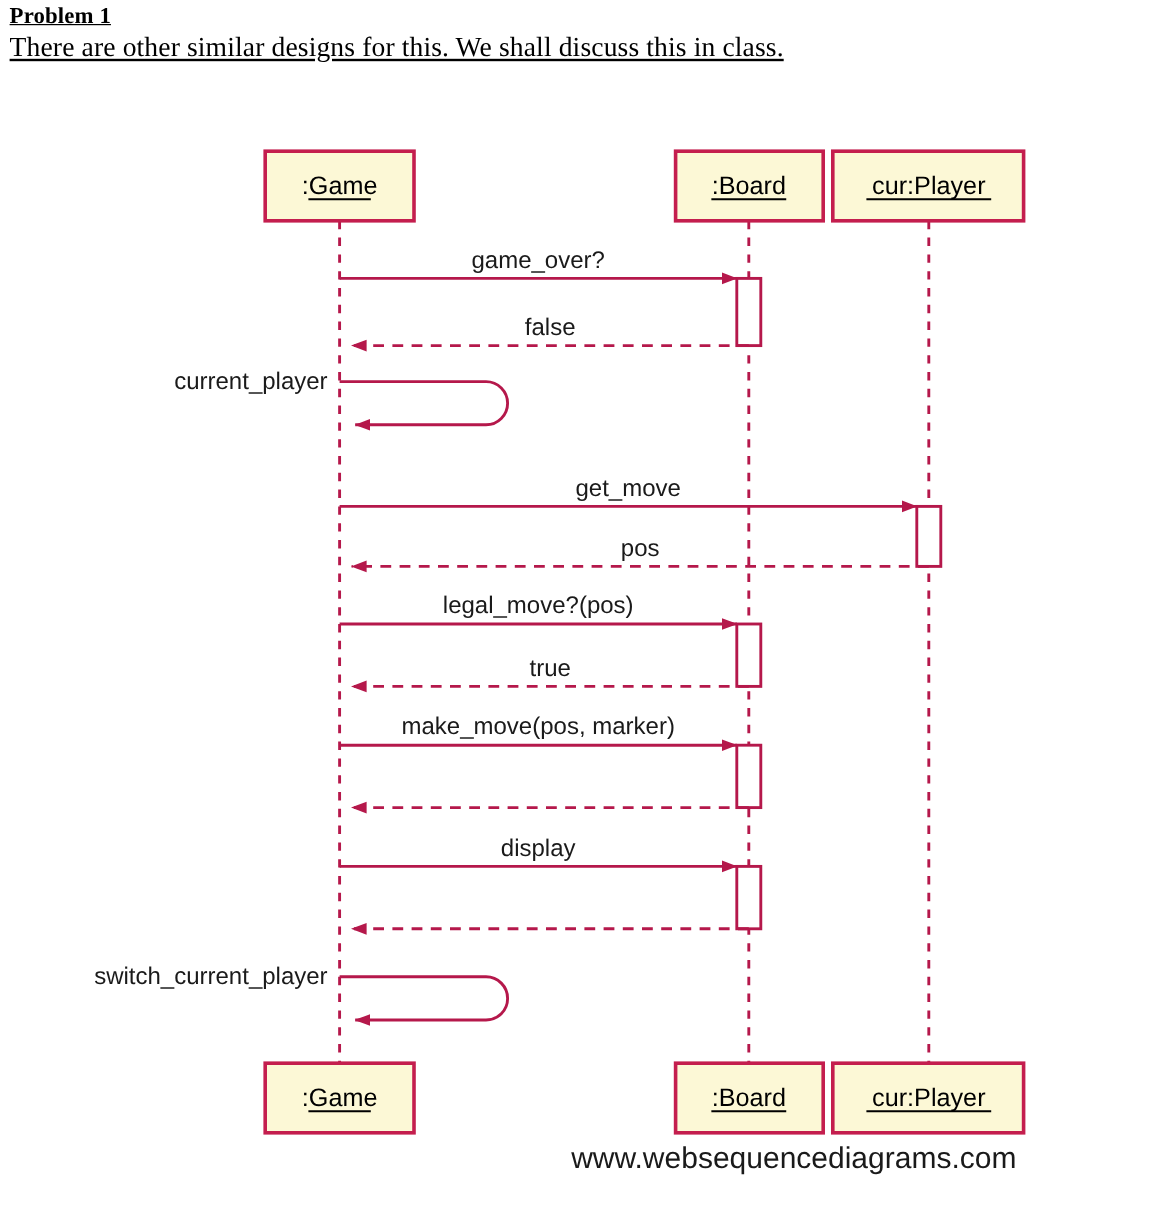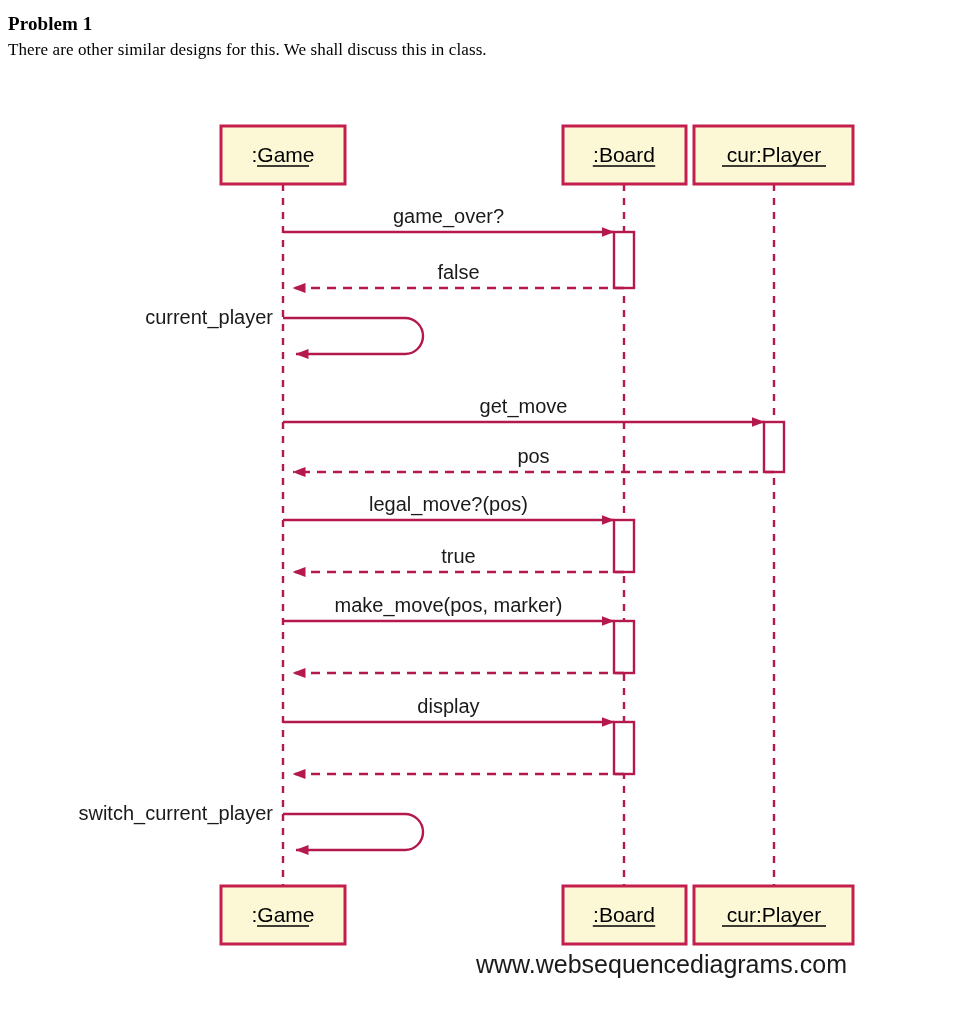--- a/index.html
+++ b/index.html
@@ -17,35 +17,36 @@
     color: #000000;
   }
   .page {
     position: relative;
     width: 978px;
     height: 1024px;
   }
   .prose {
     position: absolute;
     left: 8px;
-    top: 12px;
+    top: 2px;
     width: 960px;
+    text-decoration: underline;
   }
   .prose-title {
     font-family: "Liberation Serif", serif;
     font-weight: bold;
     font-size: 19px;
     line-height: 24px;
     margin: 0 0 2px 0;
     letter-spacing: 0.1px;
   }
   .prose-body {
     font-family: "Liberation Serif", serif;
     font-weight: normal;
-    font-size: 17px;
+    font-size: 23px;
     line-height: 24px;
     margin: 0;
     letter-spacing: 0.1px;
   }
   .diagram-wrap {
     position: absolute;
     left: 0;
     top: 100px;
     width: 978px;
     height: 924px;

